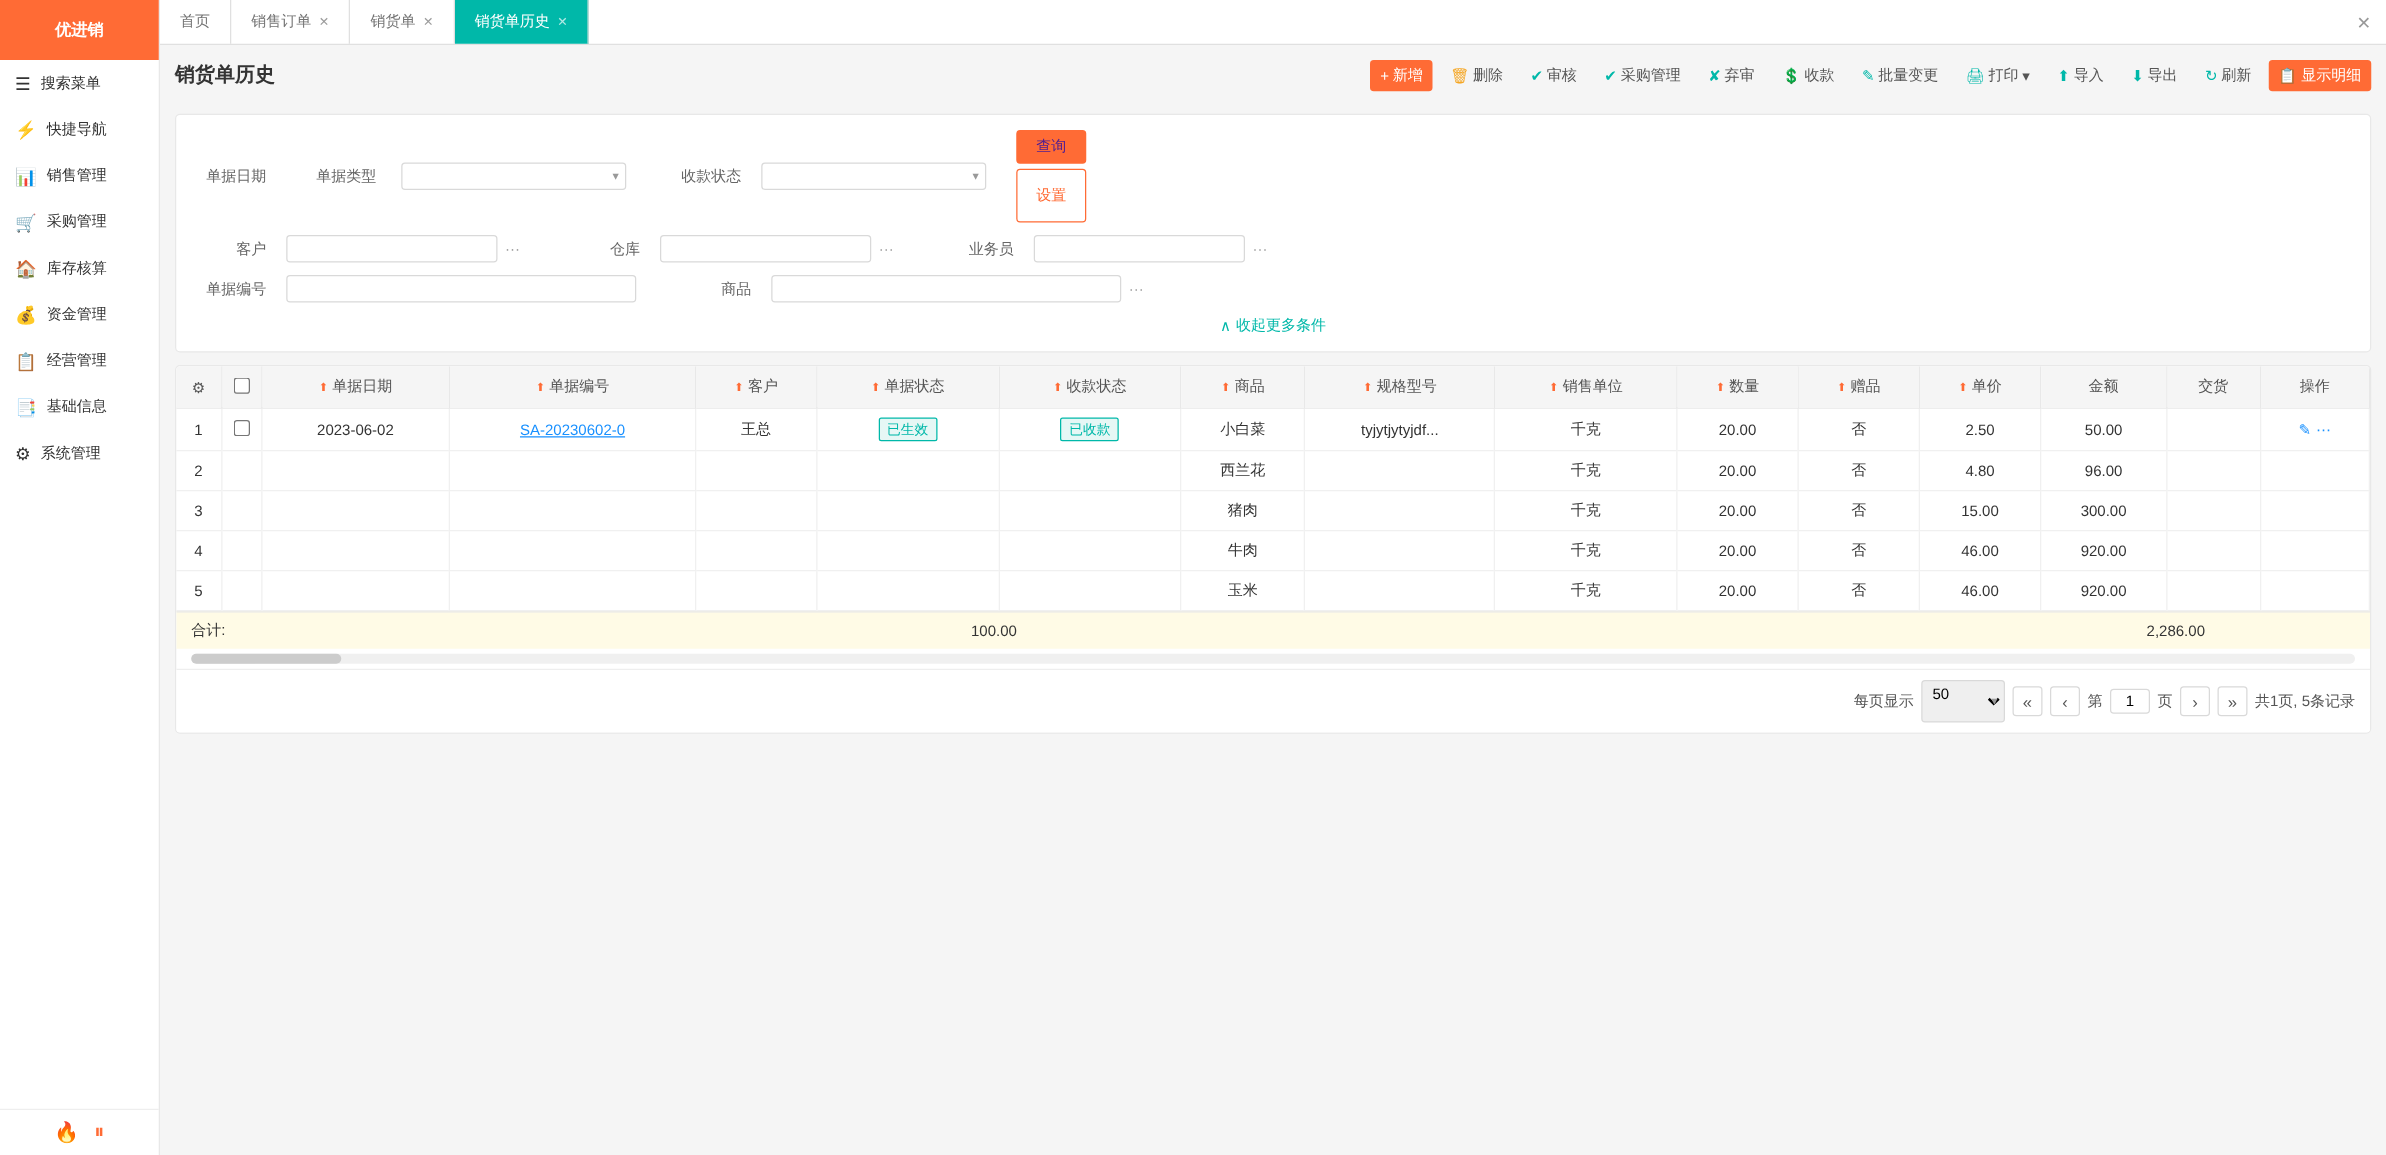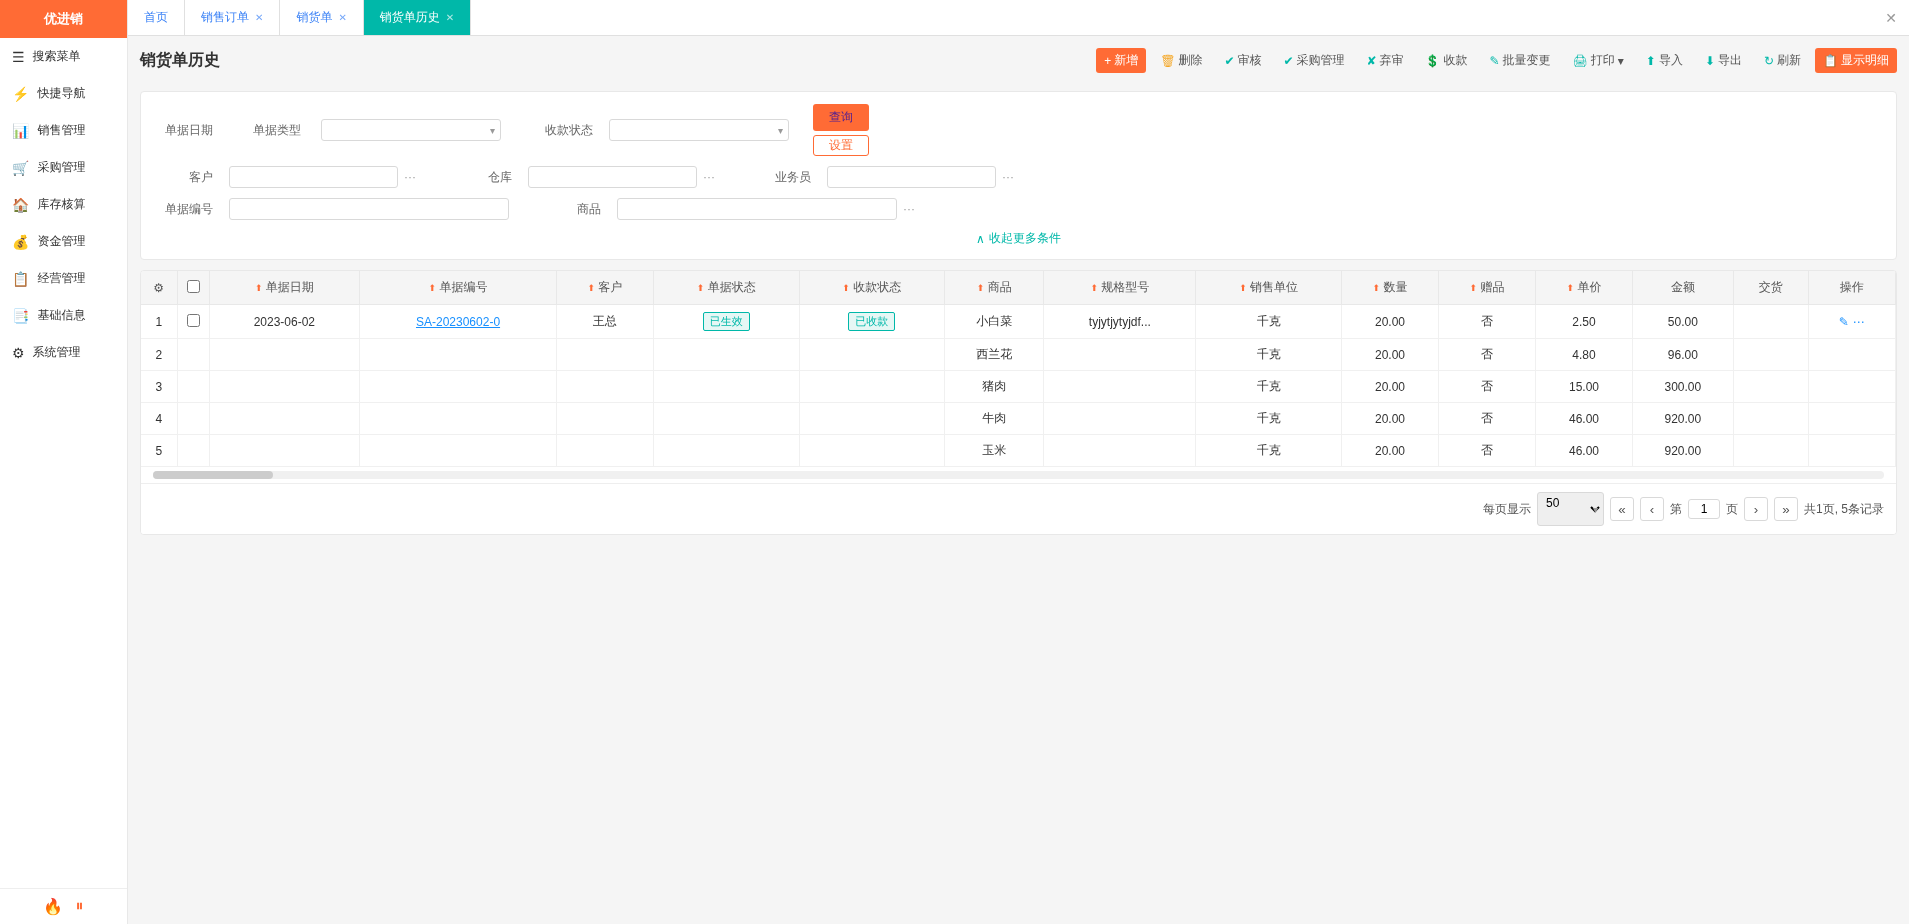--- a/index.html
+++ b/index.html
@@ -8,21 +8,21 @@
     
     .sidebar {
       width: 128px;
       background: #fff;
       border-right: 1px solid #e8e8e8;
       display: flex;
       flex-direction: column;
       flex-shrink: 0;
     }
     .sidebar-logo {
-      height: 38px;
+      height: 48px;
       background: #ff6b35;
       display: flex;
       align-items: center;
       justify-content: center;
       color: #fff;
       font-size: 13px;
       font-weight: bold;
     }
     .sidebar-item {
       display: flex;
@@ -64,21 +64,21 @@
       align-items: center;
       height: 36px;
       flex-shrink: 0;
     }
     .tab {
       padding: 0 16px;
       height: 100%;
       display: flex;
       align-items: center;
       cursor: pointer;
-      color: #3b82f6;
+      color: #737373;
       font-size: 12px;
       border-right: 1px solid #e0e0e0;
       gap: 6px;
     }
     .tab.active {
       background: #00b8a9;
       color: #fff;
     }
     .tab .close-icon { font-size: 10px; opacity: 0.7; }
     .tab-close-all {
@@ -228,21 +228,21 @@
       border-radius: 3px;
       padding: 5px 16px;
       cursor: pointer;
       font-size: 12px;
     }
     .settings-btn {
       background: #fff;
       color: #ff6b35;
       border: 1px solid #ff6b35;
       border-radius: 3px;
-      padding: 1px 12px;
+      padding: 12px 12px;
       cursor: pointer;
       font-size: 12px;
     }
     .query-settings-group {
       display: flex;
       flex-direction: column;
       gap: 4px;
       margin-left: 8px;
     }
 
@@ -656,20 +656,25 @@
               <td>20.00</td>
               <td>否</td>
               <td>46.00</td>
               <td>920.00</td>
               <td></td>
               <td></td>
             </tr>
           </tbody>
       </table>
 
+      <div class="table-footer">
+        <span class="label">合计:</span>
+        <span style="margin-left: auto; padding-right: 400px;">100.00</span>
+        <span style="margin-left: auto; padding-right: 120px;">2,286.00</span>
+      </div>
 
       <div class="scrollbar-track">
         <div class="scrollbar-thumb"></div>
       </div>
 
       <div class="pagination">
         <span>每页显示</span>
         <div class="select-wrapper">
           <select class="page-size-select">
             <option>20</option>

